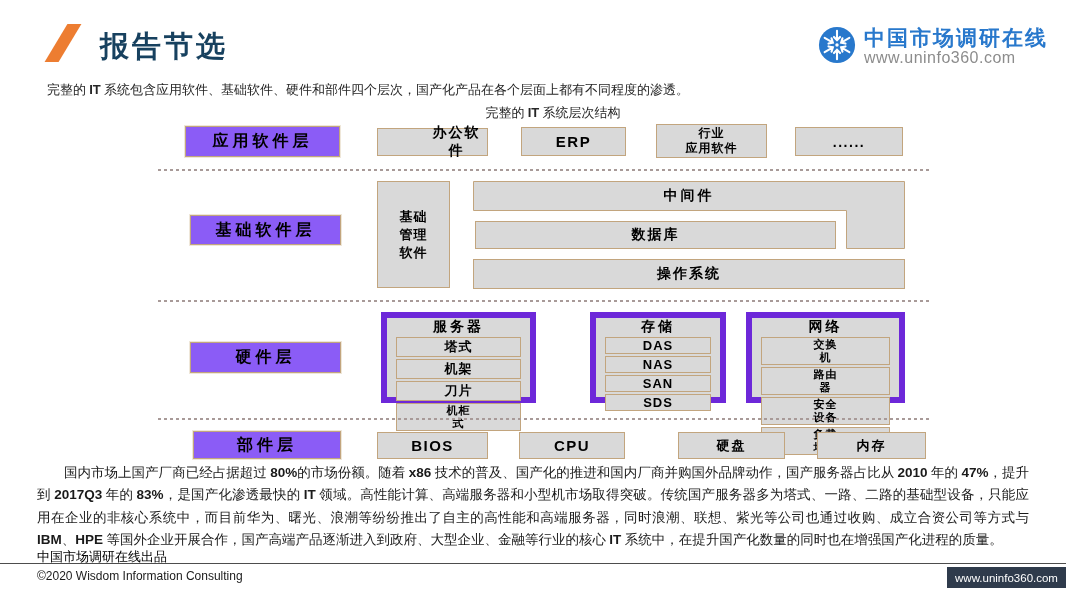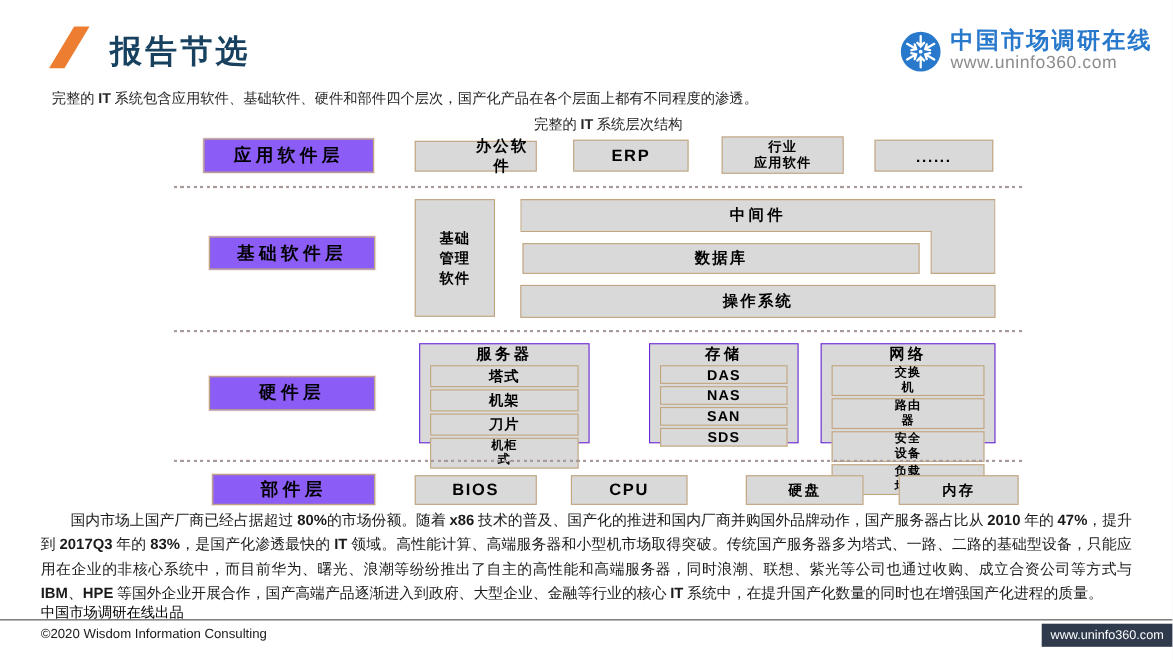--- a/index.html
+++ b/index.html
@@ -11,21 +11,21 @@
   
   .slash {
     position:absolute; left:56px; top:24px; width:14px; height:38px;
     background:#ED7D31; transform:skewX(-31deg);
   }
   .page-title {
     position:absolute; left:100px; top:27px;
     font-family:"Liberation Sans", sans-serif; font-weight:bold;
     font-size:29px; color:#17415F; letter-spacing:3px;
   }
-  .logo { position:absolute; left:818px; top:26px; display:flex; align-items:flex-end; gap:8px; cursor:pointer; }
+  .logo { position:absolute; left:818px; top:26px; display:flex; align-items:flex-start; gap:8px; cursor:pointer; }
   .logo-circle { width:38px; height:38px; flex:0 0 38px; }
   .logo-text-name {
     font-family:"Liberation Sans", sans-serif; font-size:21px; font-weight:bold;
     color:#2878CC; letter-spacing:2px; line-height:23px; white-space:nowrap;
   }
   .logo-text-url {
     font-family:"Liberation Sans", sans-serif; font-size:16px; color:#8C8C8C;
     line-height:17px; letter-spacing:0.5px;
   }
   .intro {
@@ -56,21 +56,21 @@
   }
   .vertbox { flex-direction:column; font-size:13px; line-height:18px; letter-spacing:1px; }
   .lshape { position:absolute; left:473px; top:181px; }
   .lshape-label {
     position:absolute; left:473px; top:181px; width:432px; height:30px;
     display:flex; align-items:center; justify-content:center;
     font-weight:bold; font-size:14px; letter-spacing:3px; color:#000;
   }
   .hwgroup {
     position:absolute; top:312px; height:91px; background:#D9D9D9;
-    border:1px solid #6d28d9; display:flex; flex-direction:column;
+    border:6px solid #6d28d9; display:flex; flex-direction:column;
   }
   .hwtitle {
     height:24px; display:flex; align-items:center; justify-content:center;
     font-weight:bold; font-size:14px; letter-spacing:3px; color:#000;
   }
   .hwgrid {
     flex:1; display:grid; grid-template-columns:1fr; gap:2px;
     margin:1px 9px 8px 9px;
   }
   .hwcell {

